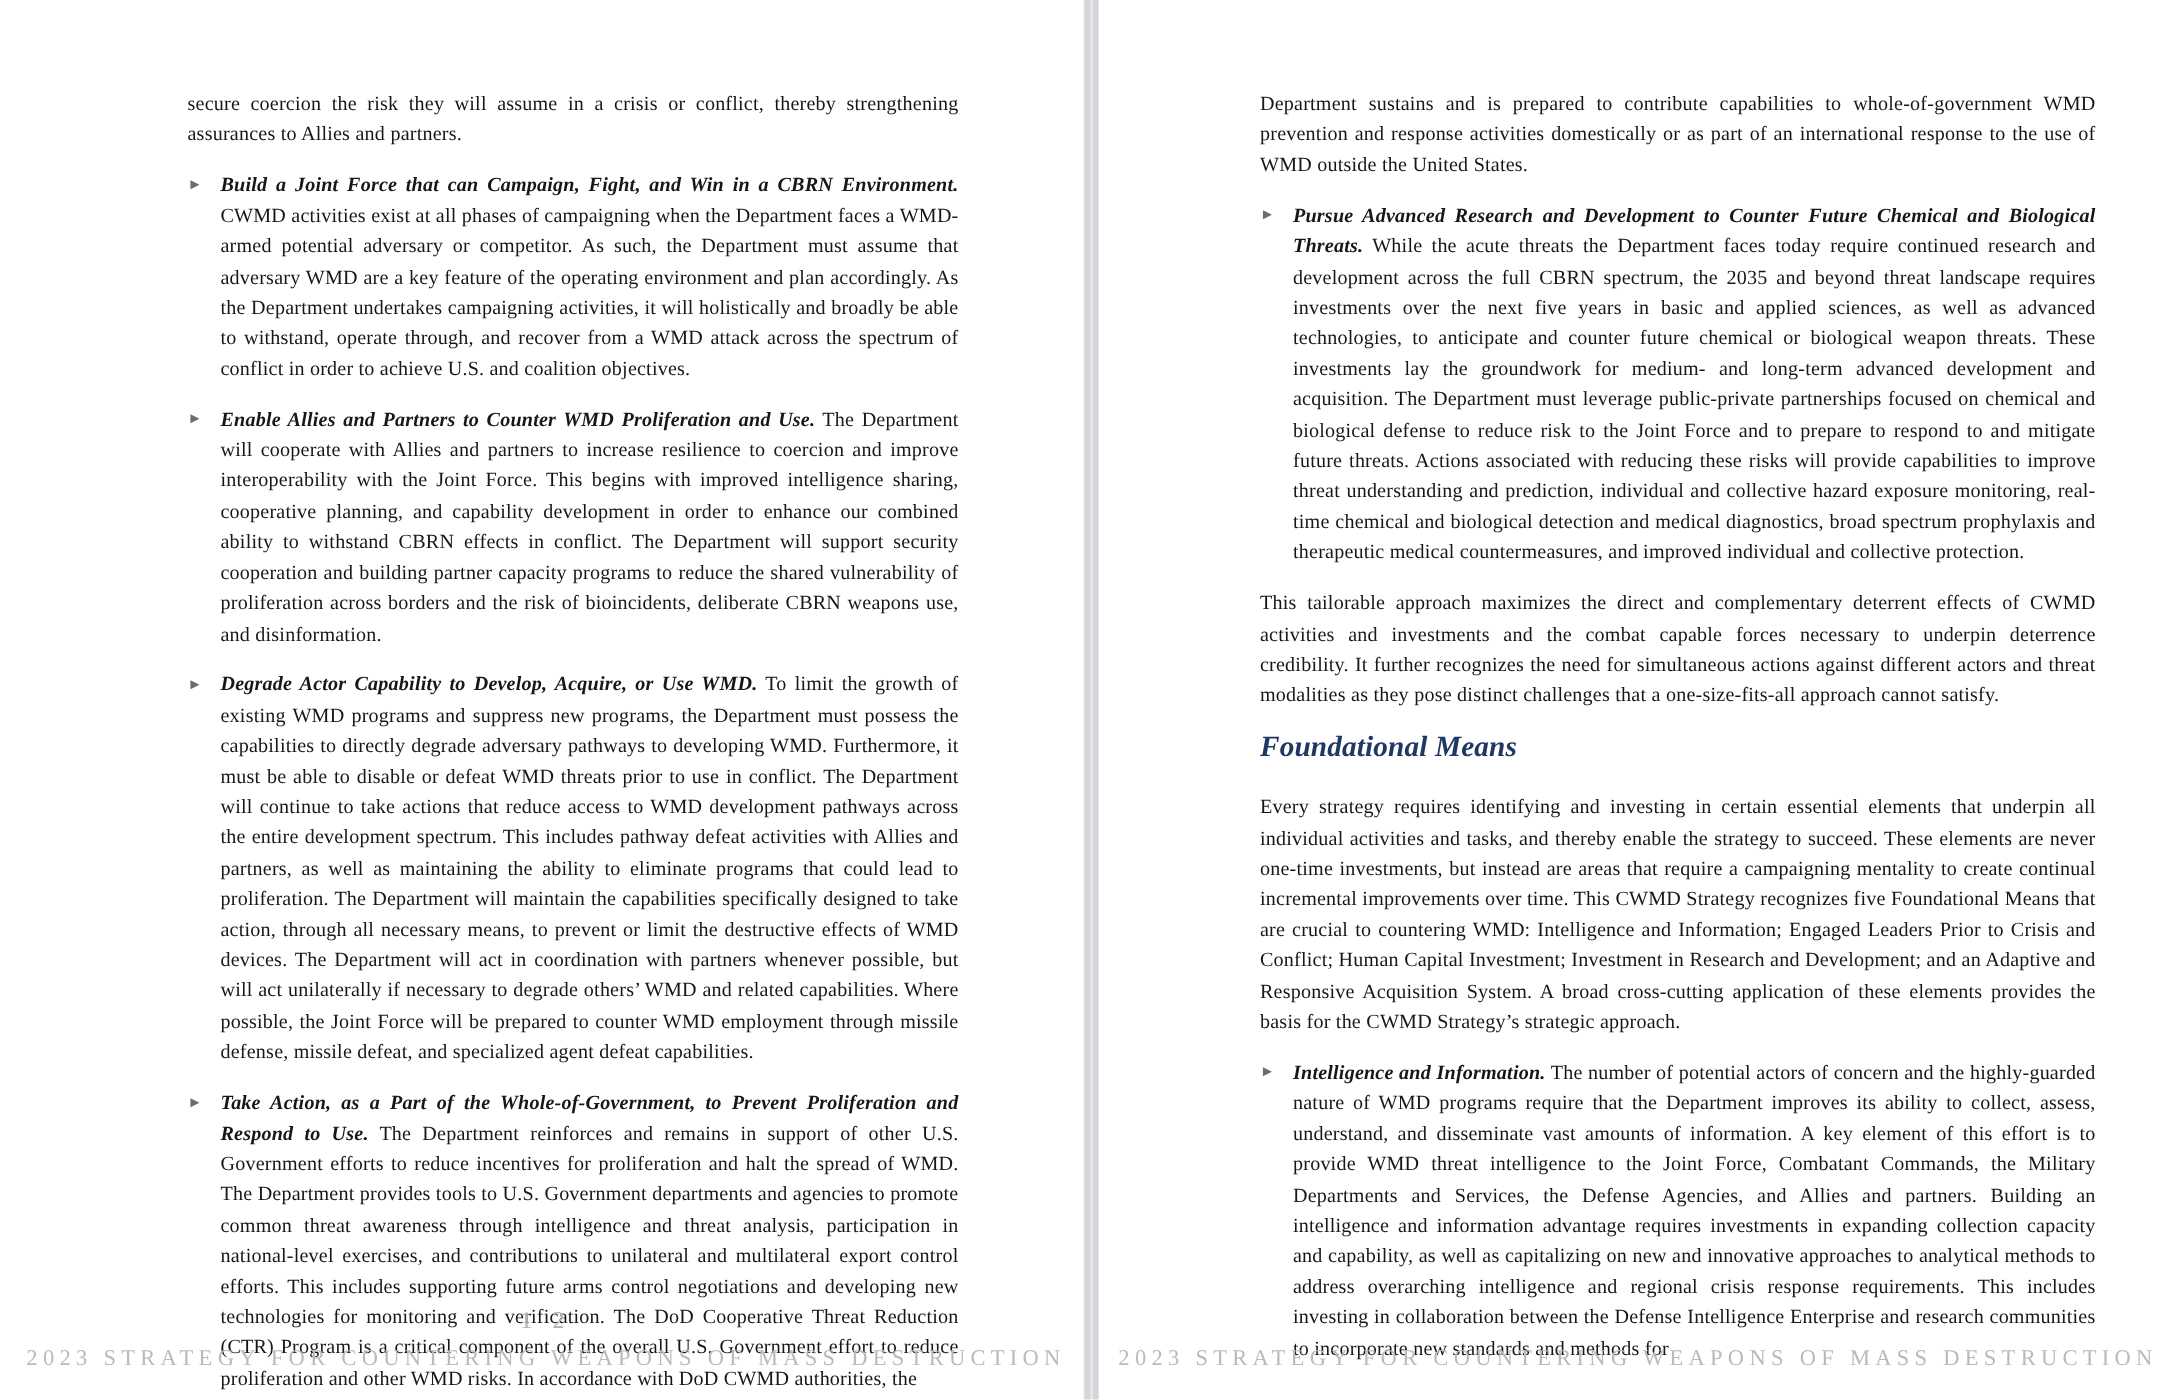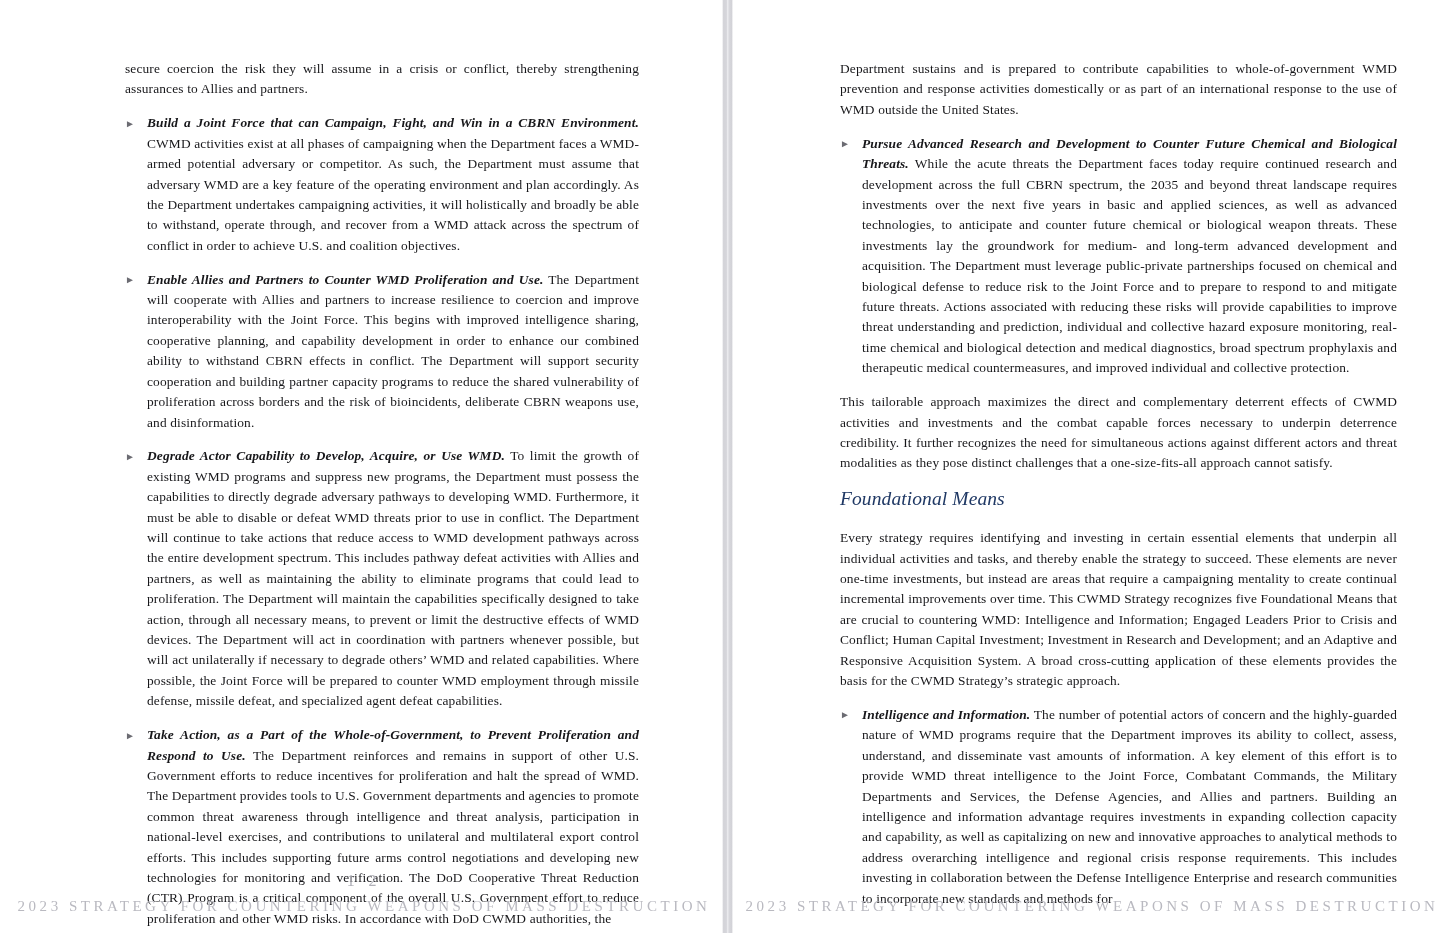--- a/index.html
+++ b/index.html
@@ -100,21 +100,21 @@
   li.bullet .lead {
     font-weight: bold;
     font-style: italic;
   }
 
   h2.section-head {
     margin: 11px 0 17px 0;
     font-size: 19.5px;
     line-height: 24px;
     font-style: italic;
-    font-weight: normal;
+    font-weight: bold;
     color: #1f3864;
     letter-spacing: 0.005em;
     text-align: left;
   }
 
   .footer {
     position: absolute;
     left: 0;
     right: 0;
     bottom: 18px;

